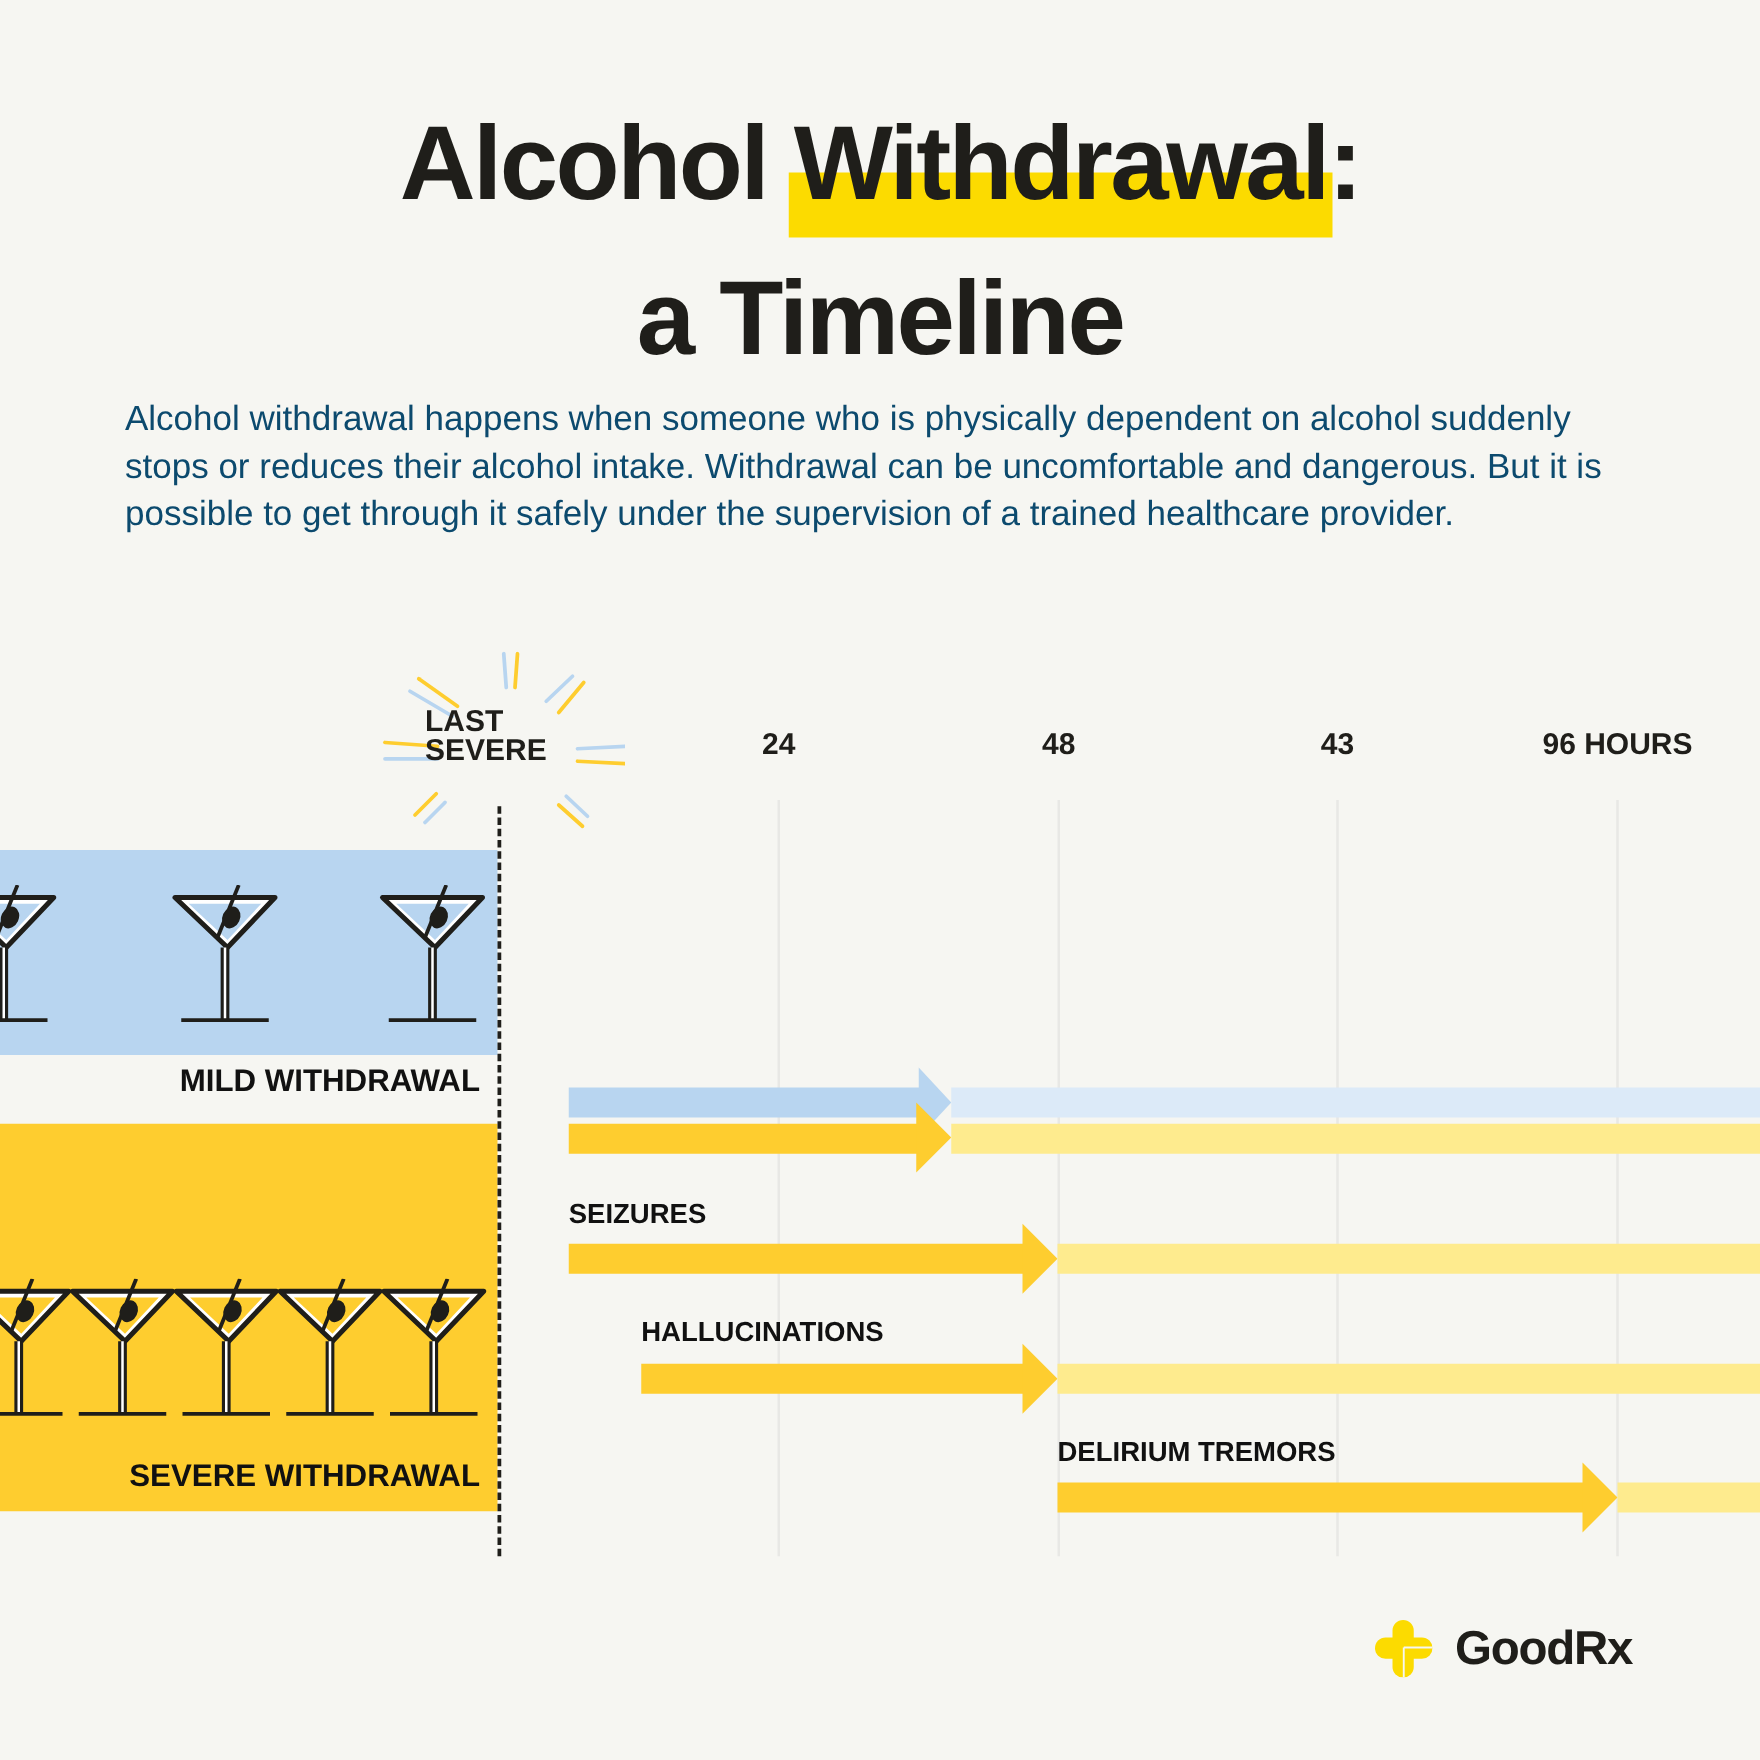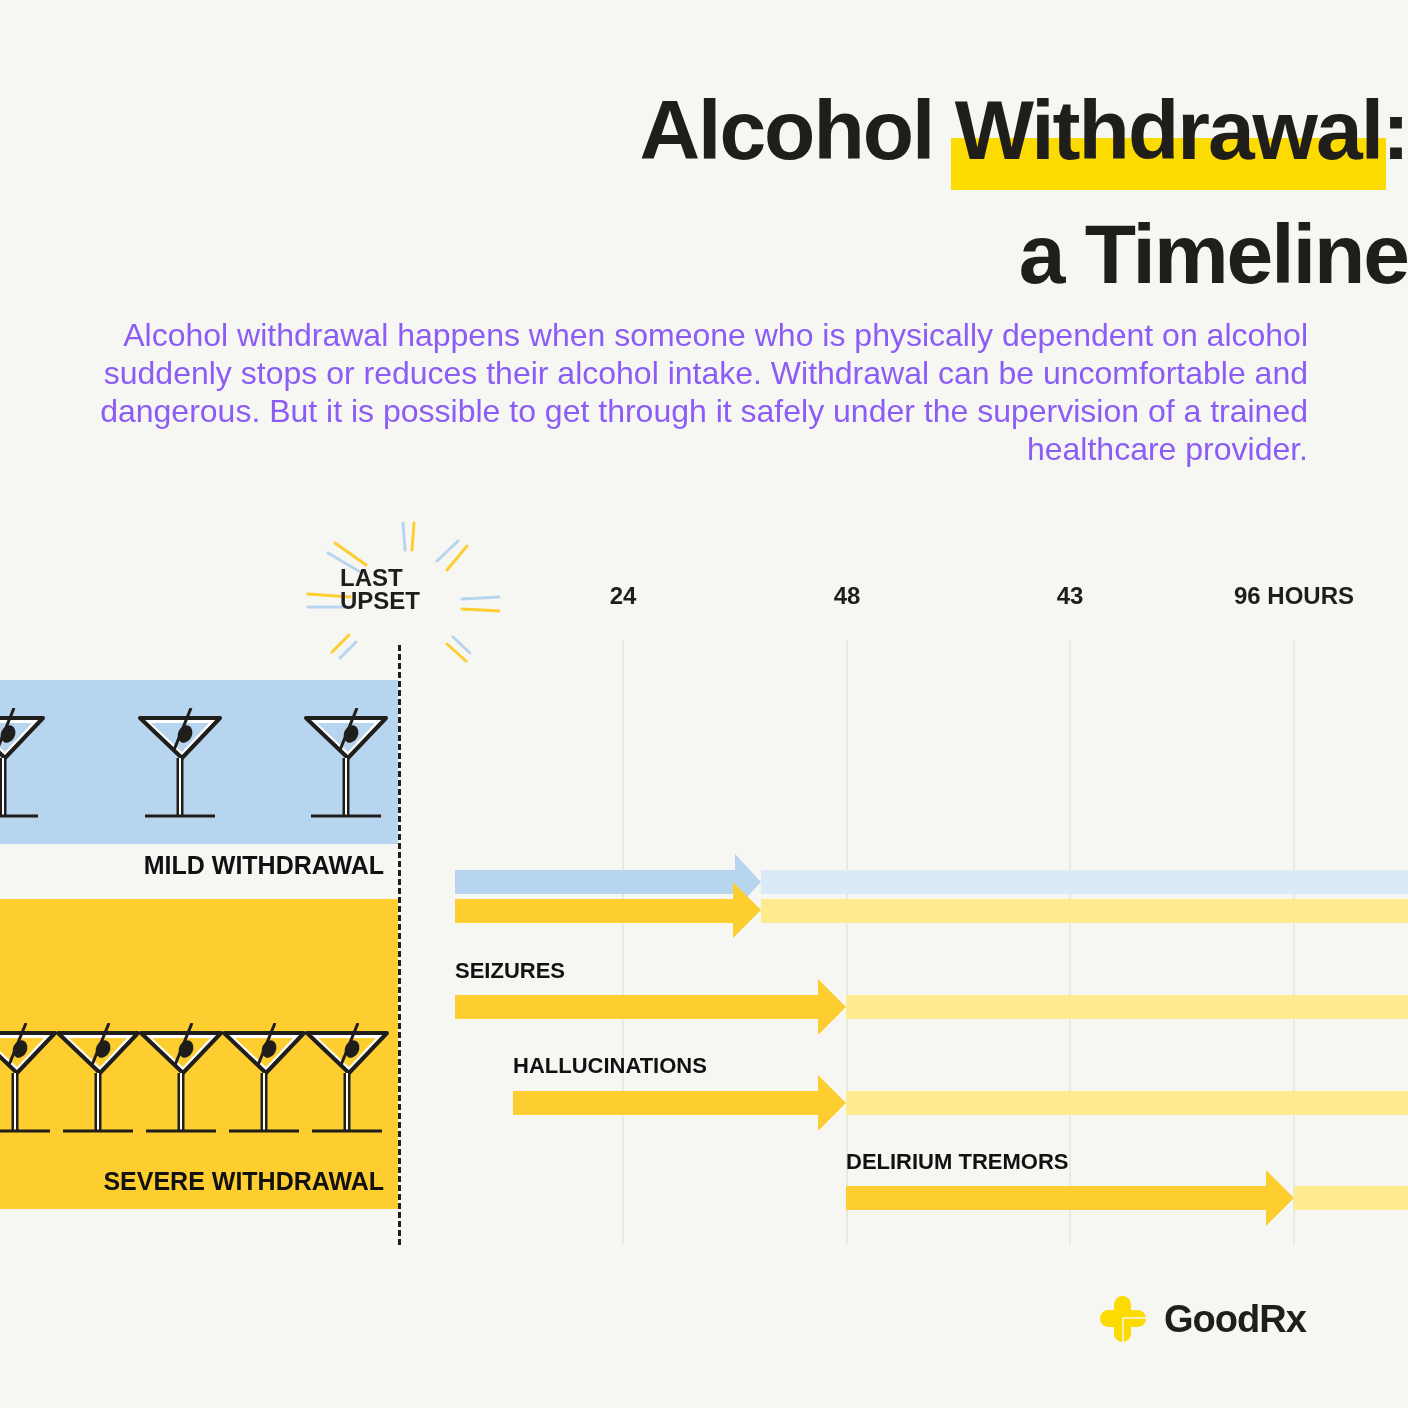--- a/index.html
+++ b/index.html
@@ -2,35 +2,35 @@
 <html><head>
 <meta charset="utf-8">
 <style>
   html, body { margin: 0; padding: 0; }
   body {
     width: 1408px; height: 1408px; position: relative; overflow: hidden;
     background: #f6f6f2; color: #1f1e1a;
     font-family: "Liberation Sans", "DejaVu Sans", sans-serif;
   }
   .title {
-    position: absolute; left: 0; width: 1408px; text-align: right;
+    position: absolute; left: 0; width: 1408px; text-align: center;
     font-size: 84px; font-weight: 700; letter-spacing: -2px; line-height: 1;
     color: #1f1e1a; margin: 0;
   }
   .t1 { top: 88px; }
   .t2 { top: 212px; }
   .hl { position: relative; display: inline-block; }
   .hl::before {
     content: ""; position: absolute; left: -4px; right: -4px; top: 50px; height: 52px;
     background: #fcdb00; z-index: -1;
   }
   .title span { position: relative; z-index: 1; }
   .intro {
     position: absolute; left: 100px; width: 1208px; top: 316px;
-    text-align: right; font-size: 32px; line-height: 38px; color: #8b5cf6; margin: 0;
+    text-align: left; font-size: 28px; line-height: 38px; color: #0c4a6e; margin: 0;
   }
   .hour {
     position: absolute; top: 582px; font-size: 24px; font-weight: 700; transform: translateX(-50%);
     white-space: nowrap;
   }
   .gridline { position: absolute; top: 640px; width: 2px; height: 605px; background: #e8e8e5; }
   .lastdrink {
     position: absolute; left: 340px; top: 566px; width: 120px; text-align: left;
     font-size: 24px; font-weight: 700; line-height: 23px;
   }
@@ -78,21 +78,21 @@
     <line x1="162" y1="84" x2="200" y2="82" stroke="#b8d5f0"></line>
     <line x1="162" y1="94" x2="200" y2="96" stroke="#fecd2f"></line>
     <line x1="49" y1="120" x2="32" y2="137" stroke="#fecd2f"></line>
     <line x1="56" y1="127" x2="40" y2="143" stroke="#b8d5f0"></line>
     <line x1="153" y1="122" x2="170" y2="138" stroke="#b8d5f0"></line>
     <line x1="147" y1="129" x2="166" y2="146" stroke="#fecd2f"></line>
   </g>
 </svg>
 <div class="lastdrink">
   <div>LAST</div>
-  <div>UPSET</div>
+  <div>SEVERE</div>
 </div>
 
 <div class="hour" style="left:623px">24</div>
 <div class="hour" style="left:847px">48</div>
 <div class="hour" style="left:1070px">43</div>
 <div class="hour" style="left:1294px">96 HOURS</div>
 
 <div class="gridline" style="left:622px"></div>
 <div class="gridline" style="left:846px"></div>
 <div class="gridline" style="left:1069px"></div>

